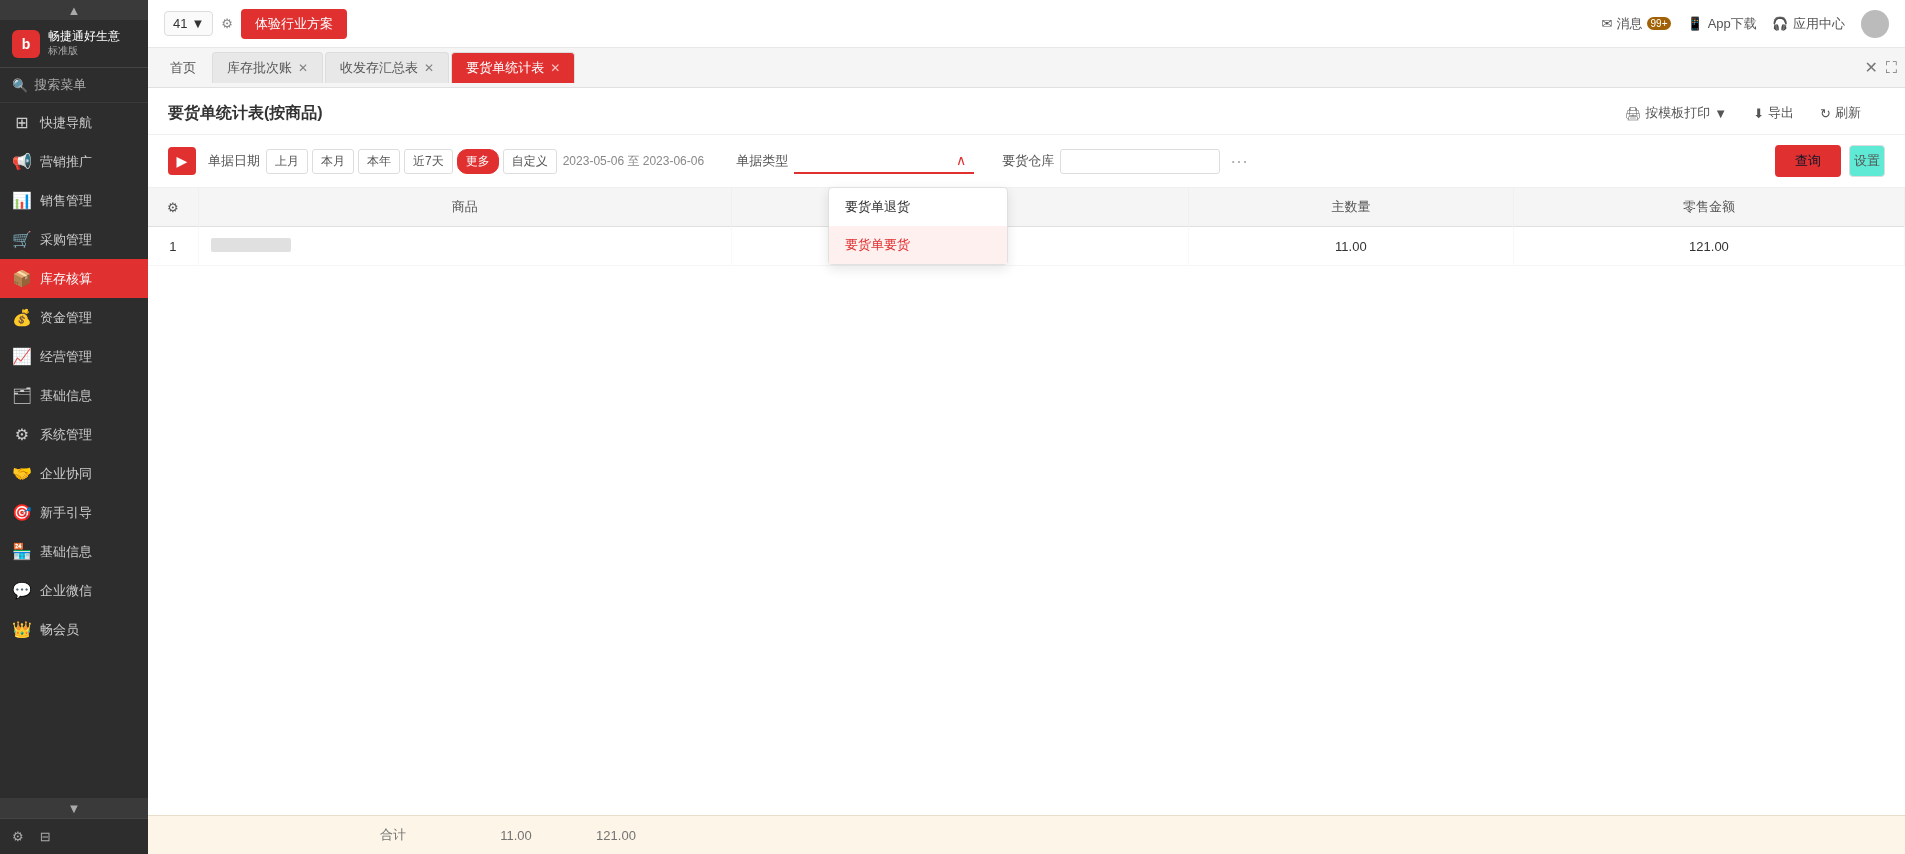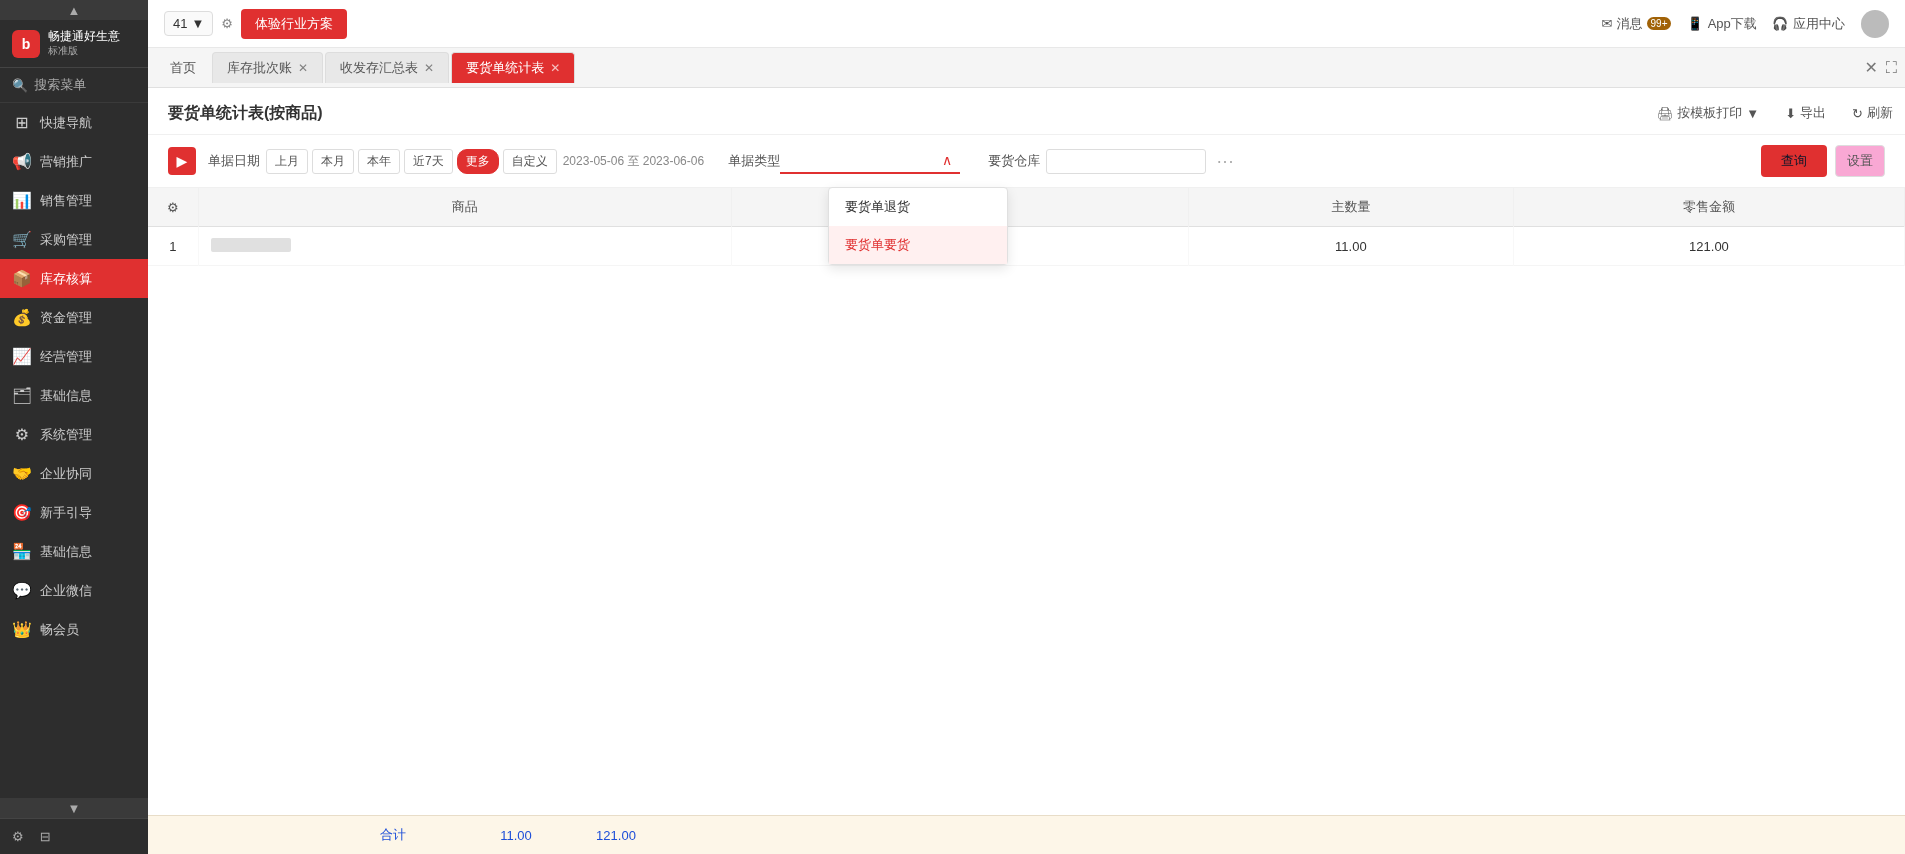--- a/index.html
+++ b/index.html
@@ -134,21 +134,21 @@
       flex: 1;
       background: #fff;
       overflow: hidden;
       display: flex;
       flex-direction: column;
     }
 
     
     .page-header {
       display: flex; align-items: center; justify-content: space-between;
-      padding: 12px 4px 8px 20px;
+      padding: 12px 36px 8px 20px;
       border-bottom: 1px solid #f0f0f0;
     }
     .page-title { font-size: 16px; font-weight: bold; color: #333; }
     .page-header-actions { display: flex; align-items: center; gap: 10px; }
     .action-btn {
       display: flex; align-items: center; gap: 4px;
       color: #555; cursor: pointer; font-size: 13px;
       padding: 4px 8px;
     }
 
@@ -180,21 +180,21 @@
       border: 1px solid #ddd;
       border-radius: 3px;
       cursor: pointer;
       font-size: 12px;
       color: #555;
       background: #fff;
     }
     .date-btn.more { background: #e03030; color: #fff; border-color: #e03030; border-radius: 10px; }
     .date-range { font-size: 12px; color: #888; }
 
-    .filter-type-group { display: flex; align-items: center; margin-left: 12px; }
+    .filter-type-group { display: flex; align-items: center; gap: 6px; margin-left: 20px; }
     .filter-select-box {
       display: flex; align-items: center;
       border: none; border-bottom: 2px solid #e03030;
       padding: 4px 8px; min-width: 180px;
       cursor: pointer; background: #fff; position: relative;
     }
     .filter-select-value { flex: 1; font-size: 13px; color: #333; }
     .filter-select-arrow { color: #e03030; font-size: 14px; }
 
     .filter-warehouse-group { display: flex; align-items: center; gap: 6px; margin-left: 16px; }
@@ -205,23 +205,23 @@
     }
     .filter-dots { color: #aaa; cursor: pointer; font-size: 18px; margin-left: 4px; }
 
     .filter-actions { display: flex; gap: 8px; margin-left: auto; }
     .btn-query {
       background: #e03030; color: #0f172a;
       border: none; border-radius: 4px;
       padding: 6px 20px; cursor: pointer; font-size: 13px;
     }
     .btn-setting {
-      background: #f9a8d4; color: #555;
+      background: #5eead4; color: #555;
       border: 1px solid #ddd; border-radius: 4px;
-      padding: 6px 11px; cursor: pointer; font-size: 13px;
+      padding: 6px 4px; cursor: pointer; font-size: 13px;
     }
 
     
     .dropdown-overlay {
       position: absolute;
       top: 52px; left: 680px;
       background: #fff;
       border: 1px solid #e0e0e0;
       border-radius: 4px;
       box-shadow: 0 4px 12px rgba(0,0,0,0.1);
@@ -270,21 +270,21 @@
     .td-left { text-align: left; }
     .product-placeholder { display: inline-block; width: 80px; height: 14px; background: #e0e0e0; border-radius: 2px; }
 
     
     .table-footer {
       background: #fdf6e8;
       border-top: 1px solid #e8ddc8;
       display: flex;
       padding: 10px 12px;
       font-size: 13px;
-      color: #1d4ed8;
+      color: #737373;
       align-items: center;
       flex-shrink: 0;
     }
     .footer-label { padding-left: 220px; }
     .footer-value { min-width: 100px; text-align: center; }
 
     .sidebar-scroll-up, .sidebar-scroll-dn {
       display: flex; align-items: center; justify-content: center;
       height: 20px; background: #3a3a3a; cursor: pointer; color: #aaa;
     }

